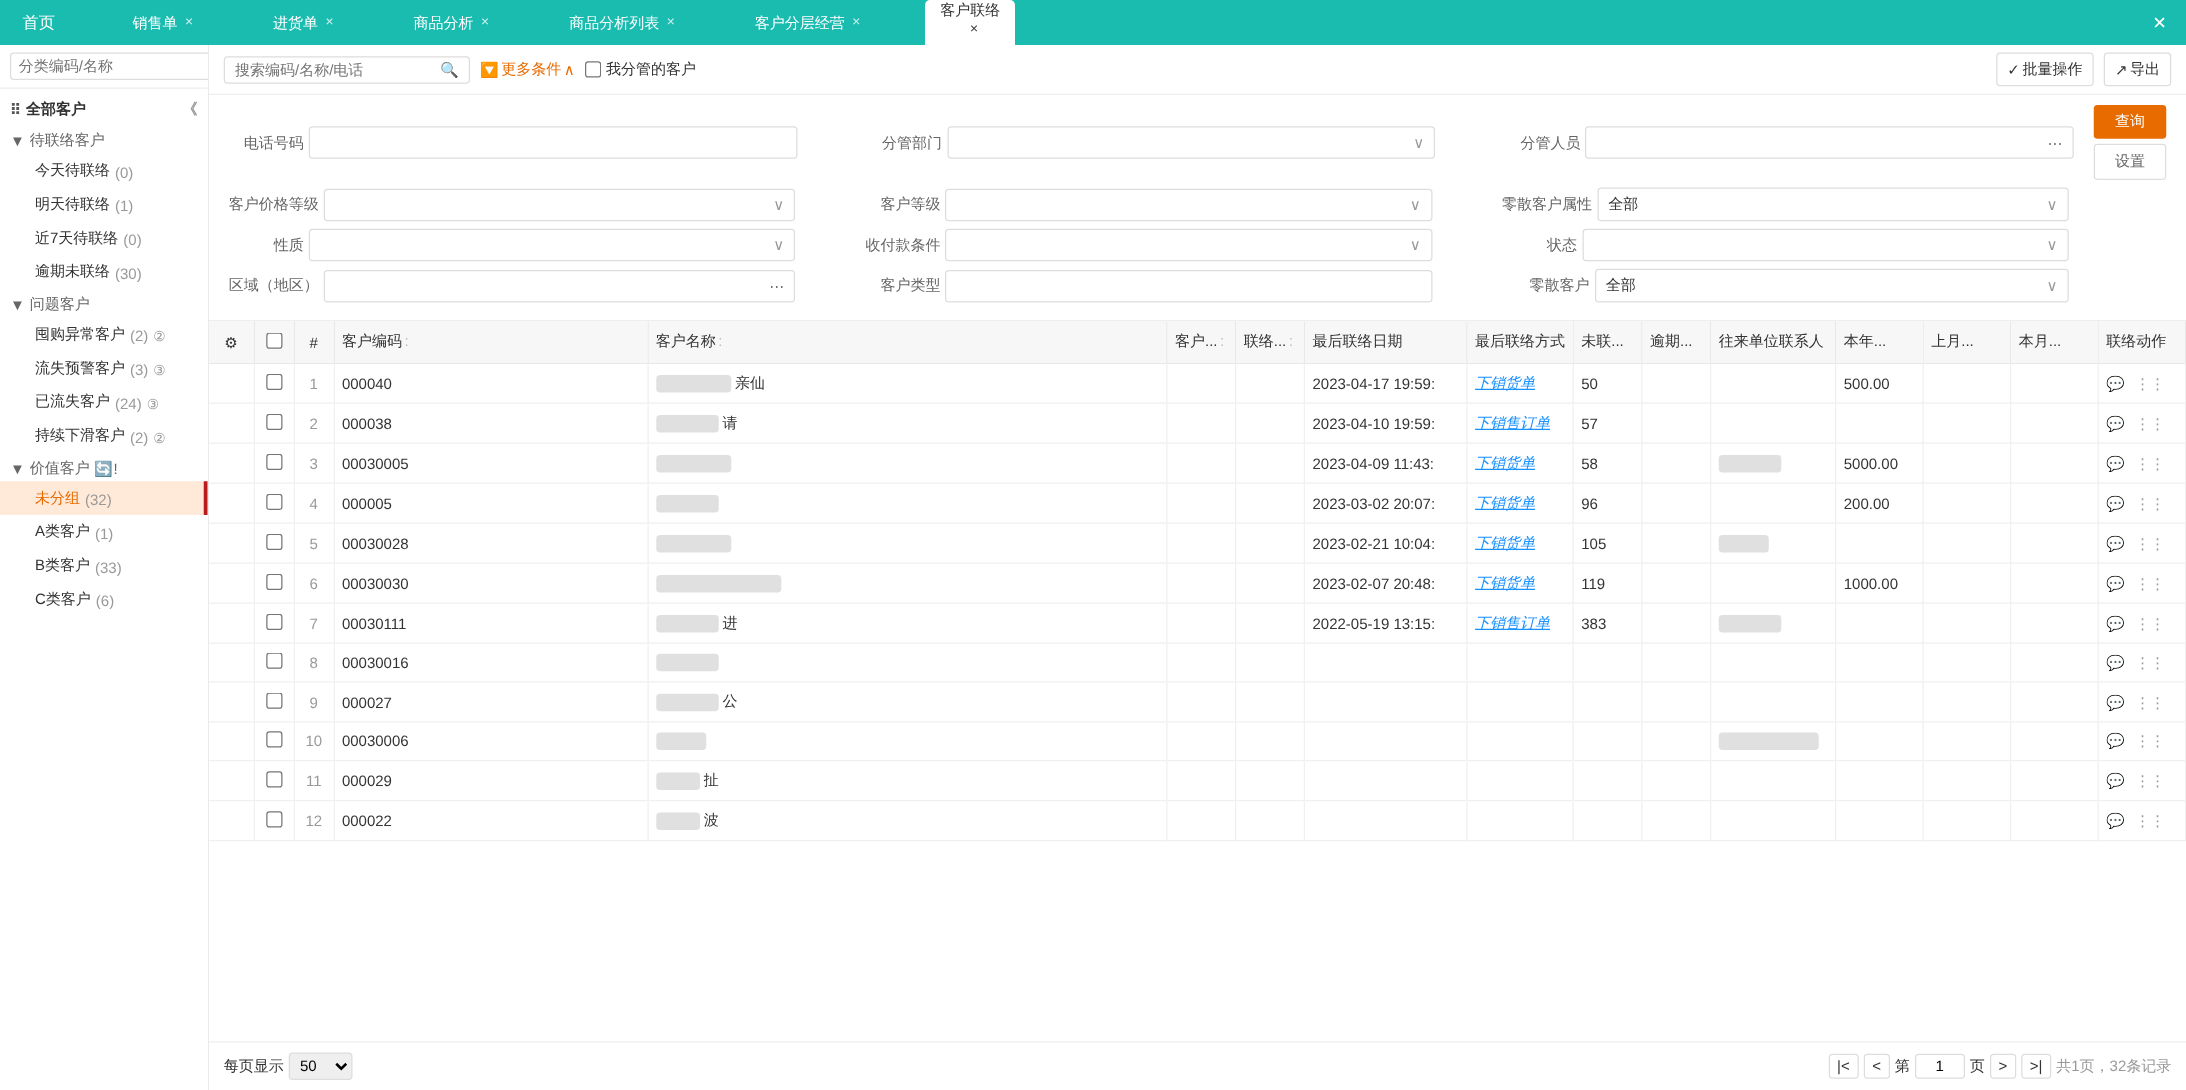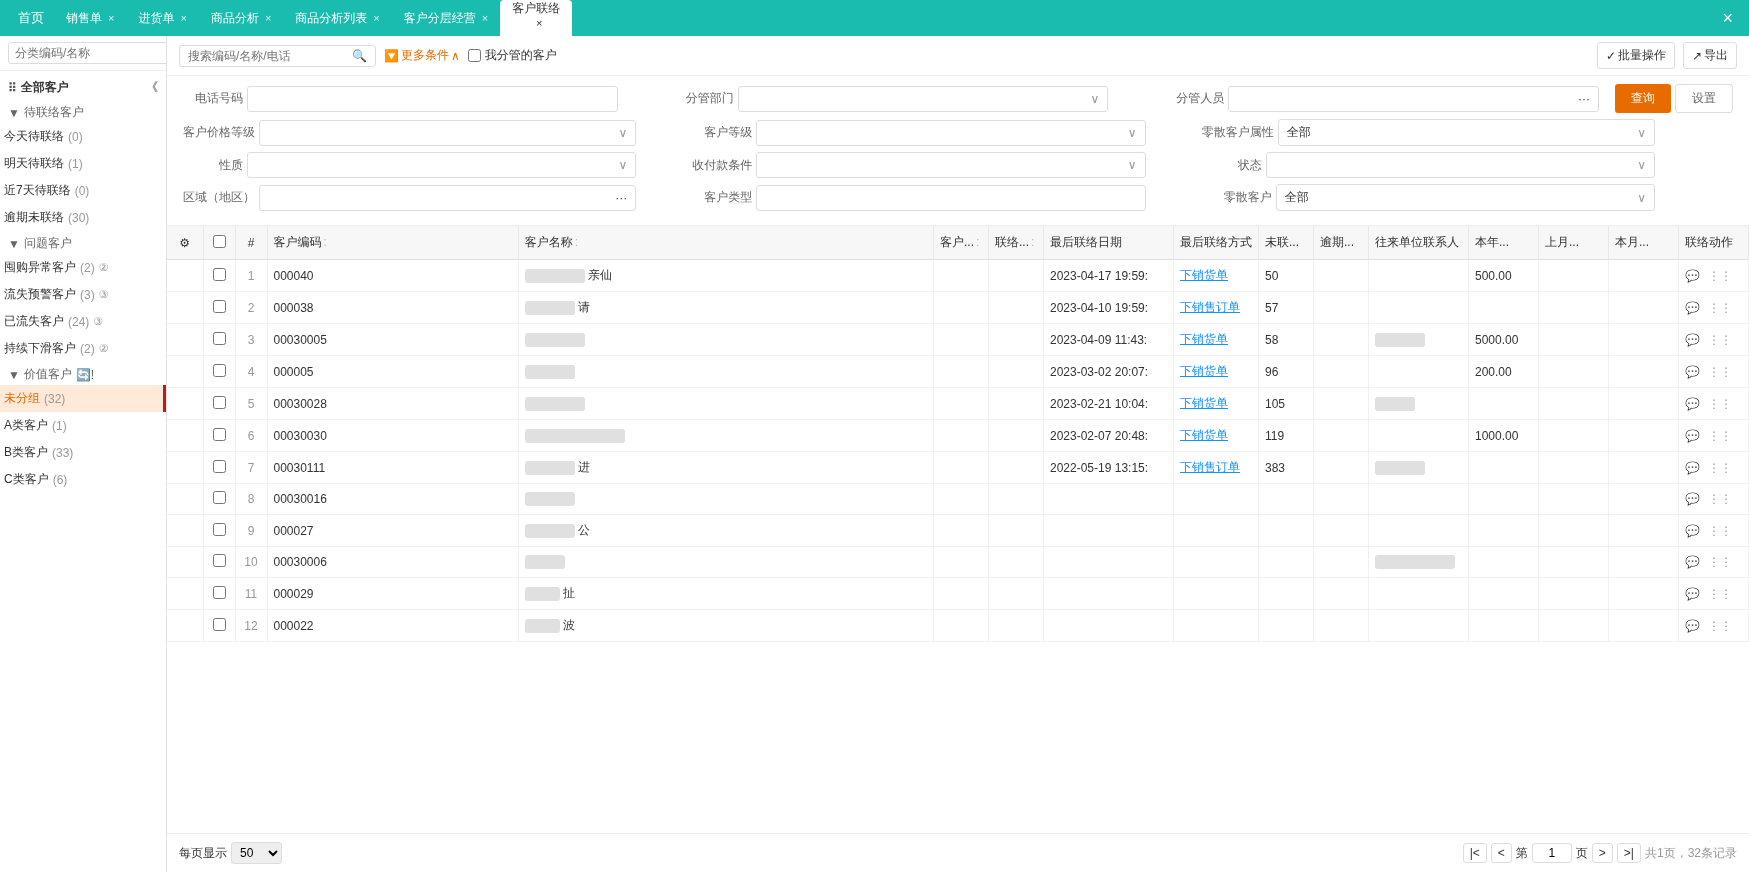--- a/index.html
+++ b/index.html
@@ -1,20 +1,20 @@
 <!DOCTYPE html>
 <html><head>
   <meta charset="utf-8">
   <style>
     * { box-sizing: border-box; margin: 0; padding: 0; font-family: 'Microsoft YaHei', Arial, sans-serif; font-size: 12px; }
     body { background: #f0f0f0; overflow: hidden; width: 1749px; height: 872px; }
 
     
     .top-nav {
-      display: flex; align-items: center; background: #1abcb0; height: 36px; padding: 0 8px;
+      display: flex; align-items: center; background: #1abcb0; height: 36px; padding: 0 8px; gap: 40px;
     }
     .nav-tab {
       display: flex; align-items: center; padding: 0 12px; height: 36px; color: white;
       cursor: pointer; white-space: nowrap; font-size: 13px; position: relative;
     }
     .nav-tab.active {
       background: white; color: #333; border-radius: 4px 4px 0 0; flex-direction: column;
     }
     .nav-tab .close-icon {
       margin-left: 6px; font-size: 11px; color: inherit;
@@ -44,22 +44,22 @@
       cursor: pointer;
     }
     .sidebar-section-header .grid-icon { margin-right: 4px; color: #555; }
     .sidebar-section-header .collapse-icon { margin-left: auto; color: #999; }
     .sidebar-group-label {
       padding: 4px 8px 2px; color: #666; font-size: 12px; display: flex; align-items: center;
       cursor: pointer;
     }
     .sidebar-group-label .arrow { margin-right: 4px; }
     .sidebar-item {
-      padding: 5px 8px 5px 4px; color: #333; cursor: pointer; font-size: 12px;
-      display: flex; align-items: center; gap: 4px;
+      padding: 5px 8px 5px 28px; color: #333; cursor: pointer; font-size: 12px;
+      display: flex; align-items: flex-end; gap: 4px;
     }
     .sidebar-item.active { background: #ffe9d9; color: #e86b00; border-right: 3px solid #b91c1c; }
     .sidebar-item .count { color: #999; }
 
     
     .content-area {
       flex: 1; display: flex; flex-direction: column; overflow: hidden; background: #f5f5f5;
     }
 
     
@@ -98,21 +98,21 @@
     }
     .adv-filter-label { color: #666; white-space: nowrap; min-width: 60px; text-align: right; }
     .adv-filter-input {
       flex: 1; border: 1px solid #ddd; border-radius: 3px; padding: 4px 8px;
       display: flex; align-items: center; justify-content: space-between; cursor: pointer;
       background: white; color: #333; min-height: 26px;
     }
     .adv-filter-input .chevron { color: #999; }
     .adv-filter-input.with-dots { justify-content: flex-end; }
     .adv-btn-row {
-      display: flex; flex-direction: row; gap: 4px; margin-left: 8px;
+      display: flex; flex-direction: column; gap: 4px; margin-left: 8px;
     }
     .btn-query {
       background: #e86b00; color: white; border: none; border-radius: 3px;
       padding: 5px 16px; cursor: pointer; font-size: 12px;
     }
     .btn-reset {
       background: white; color: #666; border: 1px solid #ddd; border-radius: 3px;
       padding: 5px 16px; cursor: pointer; font-size: 12px;
     }
 
@@ -126,21 +126,21 @@
       background: #f7f7f7; z-index: 1;
     }
     thead th:first-child { width: 40px; }
     tbody tr { border-bottom: 1px solid #f0f0f0; }
     tbody td { padding: 7px 6px; color: #333; border-right: 1px solid #f0f0f0; white-space: nowrap; }
     .row-num { color: #999; text-align: center; }
     .blurred { 
       background: #e0e0e0; border-radius: 3px; display: inline-block;
       height: 14px; vertical-align: middle;
     }
-    .link-text { color: #1890ff; cursor: pointer; text-decoration: underline; }
+    .link-text { color: #1890ff; cursor: pointer; text-decoration: underline; font-style: italic; }
     .action-icons { display: flex; gap: 8px; }
     .action-icon { color: #999; cursor: pointer; }
 
     
     .table-footer {
       display: flex; align-items: center; padding: 8px 12px; background: white;
       border-top: 1px solid #eee; gap: 6px; flex-shrink: 0;
     }
     .footer-page-size { display: flex; align-items: center; gap: 4px; color: #333; }
     .footer-page-size select {

